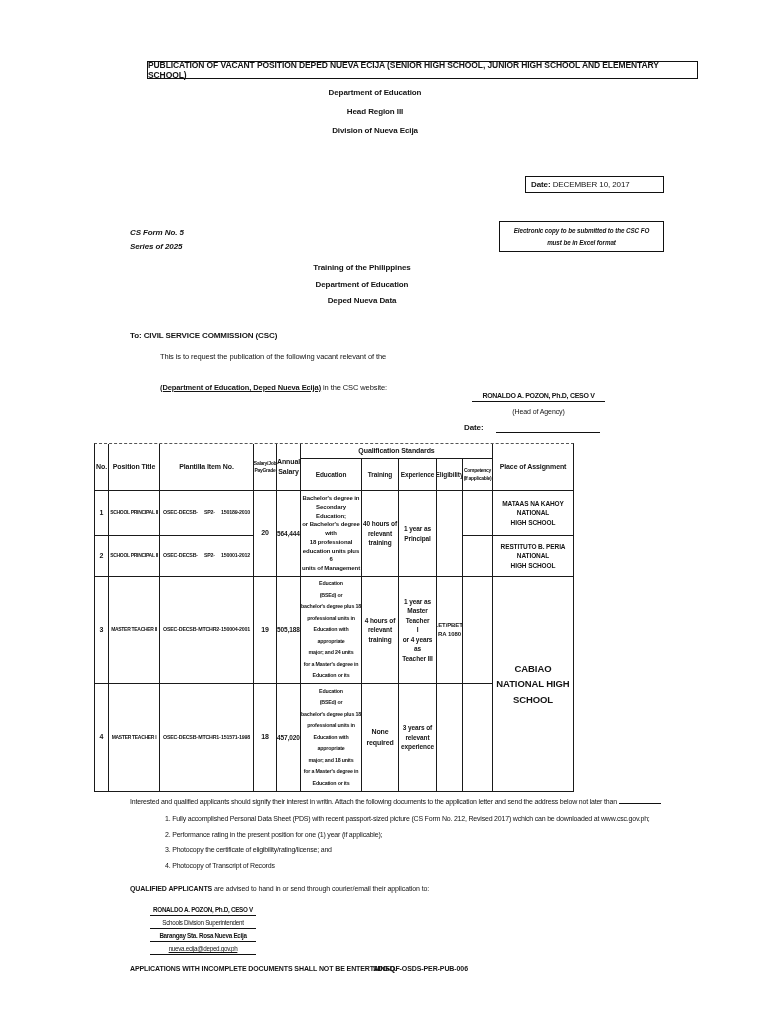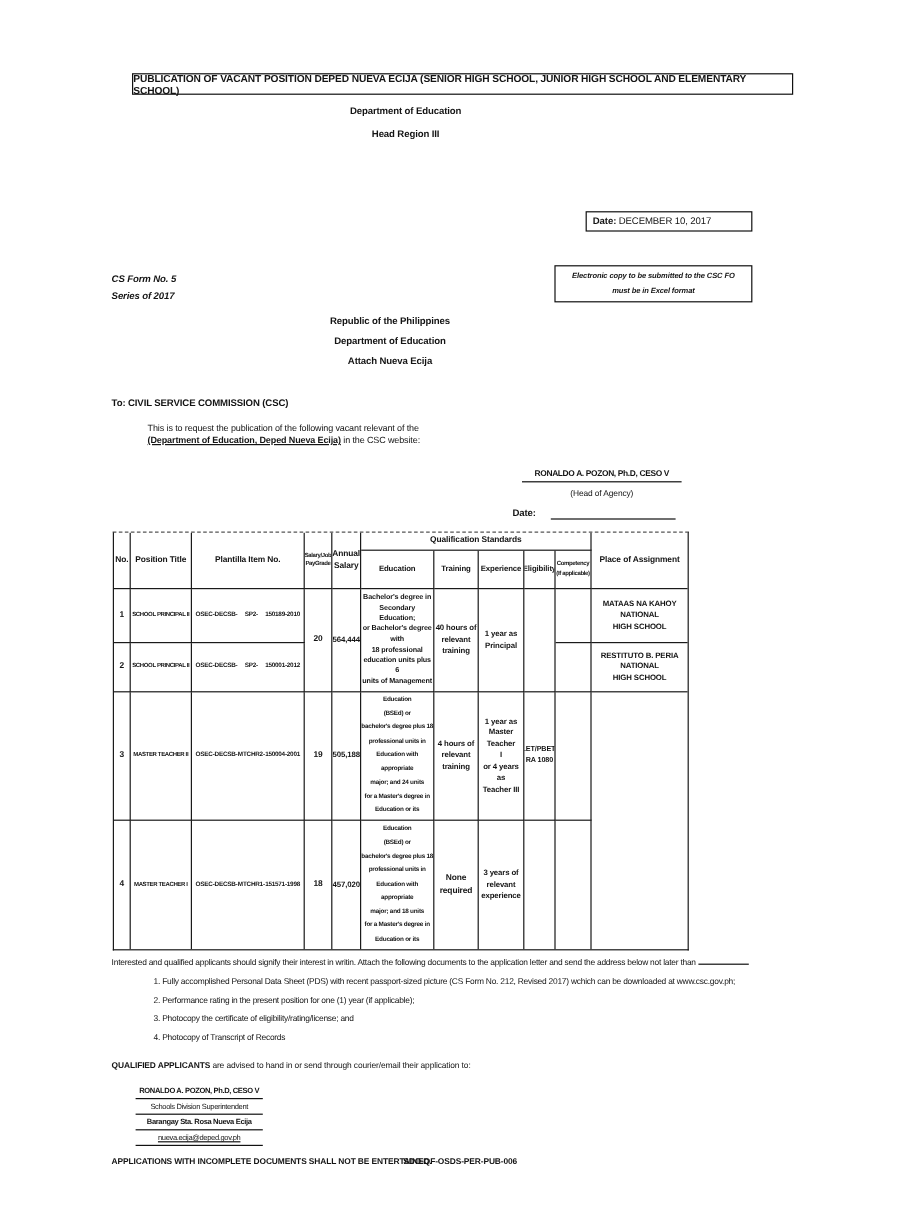--- a/index.html
+++ b/index.html
@@ -2,21 +2,21 @@
 <html><head>
 <meta charset="utf-8">
 <style>
   * { margin:0; padding:0; box-sizing:border-box; }
   html,body { background:#ffffff; }
   .page {
     position:relative; width:770px; height:1024px; background:#ffffff;
     font-family:"Liberation Sans", sans-serif; color:#141414; overflow:hidden;
     letter-spacing:-0.1px;
   }
-  .abs { position:absolute; }
+  .abs { position:absolute;margin-left:37px; }
   .b { font-weight:bold; }
   .pre { white-space:pre-line; }
 
   .title-box { left:110px; top:61px; width:551px; height:18px; border:1.5px solid #111;
     display:flex; align-items:center; justify-content:center; font-size:8.5px; font-weight:bold; }
   .hline { left:110px; width:456px; font-size:8px; font-weight:bold; text-align:center; }
 
   .date-box { left:488px; top:176px; width:139px; height:17px; border:1.5px solid #111;
     display:flex; align-items:center; padding-left:5px; font-size:8px; }
   .elec-box { left:462px; top:221px; width:165px; height:31px; border:1.5px solid #111;
@@ -69,40 +69,41 @@
 </head>
 <body>
 
 <div class="page">
 
   <div class="abs title-box">
     <span>PUBLICATION OF VACANT POSITION DEPED NUEVA ECIJA (SENIOR HIGH SCHOOL, JUNIOR HIGH SCHOOL AND ELEMENTARY SCHOOL)</span>
   </div>
   <div class="abs hline" style="top:88px">Department of Education</div>
   <div class="abs hline" style="top:107px">Head Region III</div>
+  <div class="abs hline" style="top:126px">Division of Nueva Ecija</div>
 
   <div class="abs date-box">
     <span class="b">Date:</span>&nbsp;<span>DECEMBER 10, 2017</span>
   </div>
 
   <div class="abs formno" style="top:228px">CS Form No. 5</div>
-  <div class="abs formno" style="top:242px">Series of 2017</div>
+  <div class="abs formno" style="top:242px">Series of 2025</div>
 
   <div class="abs elec-box">
     <span>Electronic copy to be submitted to the CSC FO</span>
     <span>must be in Excel format</span>
   </div>
 
-  <div class="abs cline" style="top:263px">Republic of the Philippines</div>
+  <div class="abs cline" style="top:263px">Training of the Philippines</div>
   <div class="abs cline" style="top:280px">Department of Education</div>
-  <div class="abs cline" style="top:296px">Attach Nueva Ecija</div>
+  <div class="abs cline" style="top:296px">Deped Nueva Data</div>
 
   <div class="abs toline">To: CIVIL SERVICE COMMISSION (CSC)</div>
   <div class="abs req" style="top:352px">This is to request the publication of the following vacant relevant of the</div>
-  <div class="abs req" style="top:362px">
+  <div class="abs req" style="top:383px">
     <span class="b und">(Department of Education, Deped Nueva Ecija)</span><span> in the CSC website:</span>
   </div>
 
   <div class="abs sig-top">RONALDO A. POZON, Ph.D, CESO V</div>
   <div class="abs headagency">(Head of Agency)</div>
   <div class="abs datelbl">Date:</div>
   <div class="abs dateline"></div>
 
   <div class="vtable">
 
@@ -180,20 +181,22 @@
 relevant
 training</div>
     <div class="c f65 pre" style="grid-column:8;grid-row:5">1 year as
 Master Teacher
 I
 or 4 years as
 Teacher III</div>
     <div class="c f6 pre" style="grid-column:9;grid-row:5">LET/PBET/
 RA 1080</div>
     <div class="c" style="grid-column:10;grid-row:5"></div>
+    <div class="c cabiao pre noR noB" style="grid-column:11;grid-row:5/7">CABIAO NATIONAL HIGH
+SCHOOL</div>
 
     <div class="c f7 noB" style="grid-column:1;grid-row:6">4</div>
     <div class="c f5 noB" style="grid-column:2;grid-row:6">MASTER TEACHER I</div>
     <div class="c plant noB" style="grid-column:3;grid-row:6">
       <span>OSEC-DECSB-</span>
         <span>MTCHR1-</span>
         <span>151571-1998</span>
     </div>
     <div class="c f7 noB" style="grid-column:4;grid-row:6">18</div>
     <div class="c f65 noB" style="grid-column:5;grid-row:6">457,020</div>

